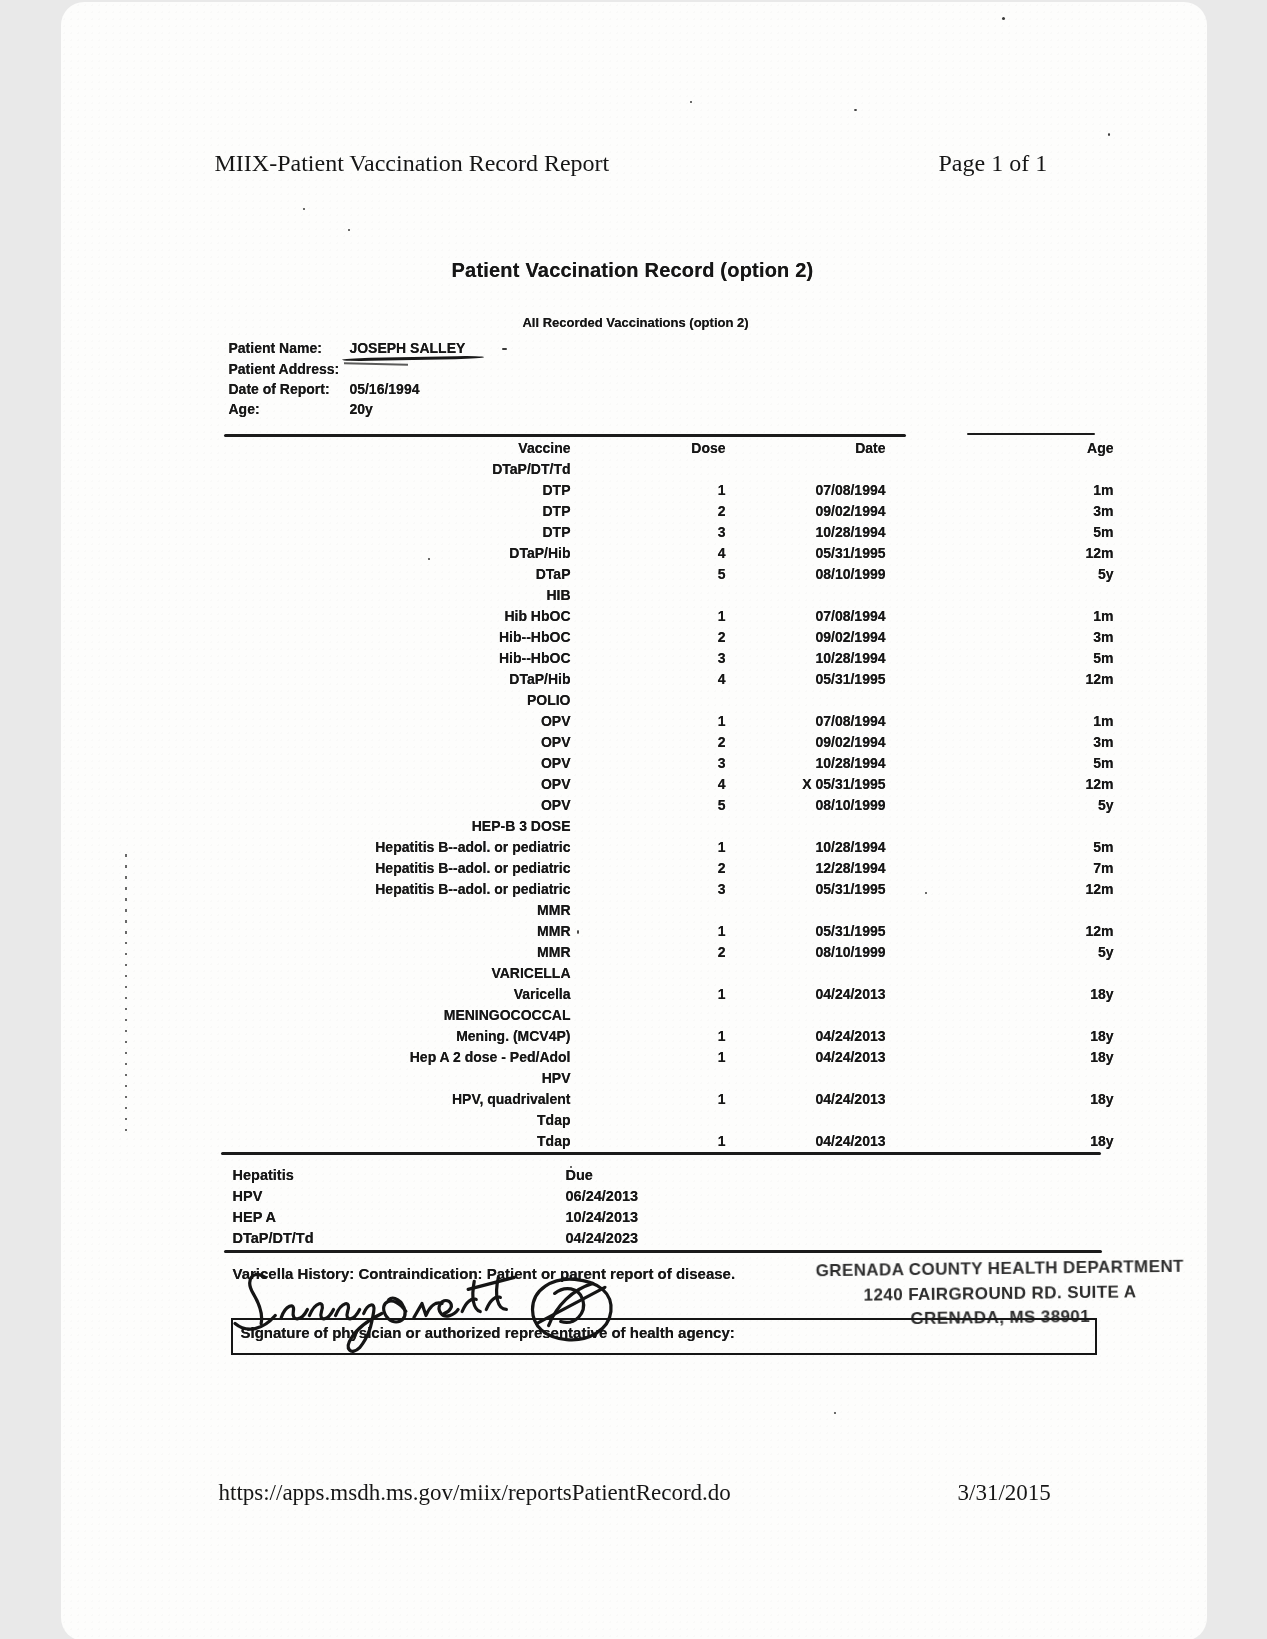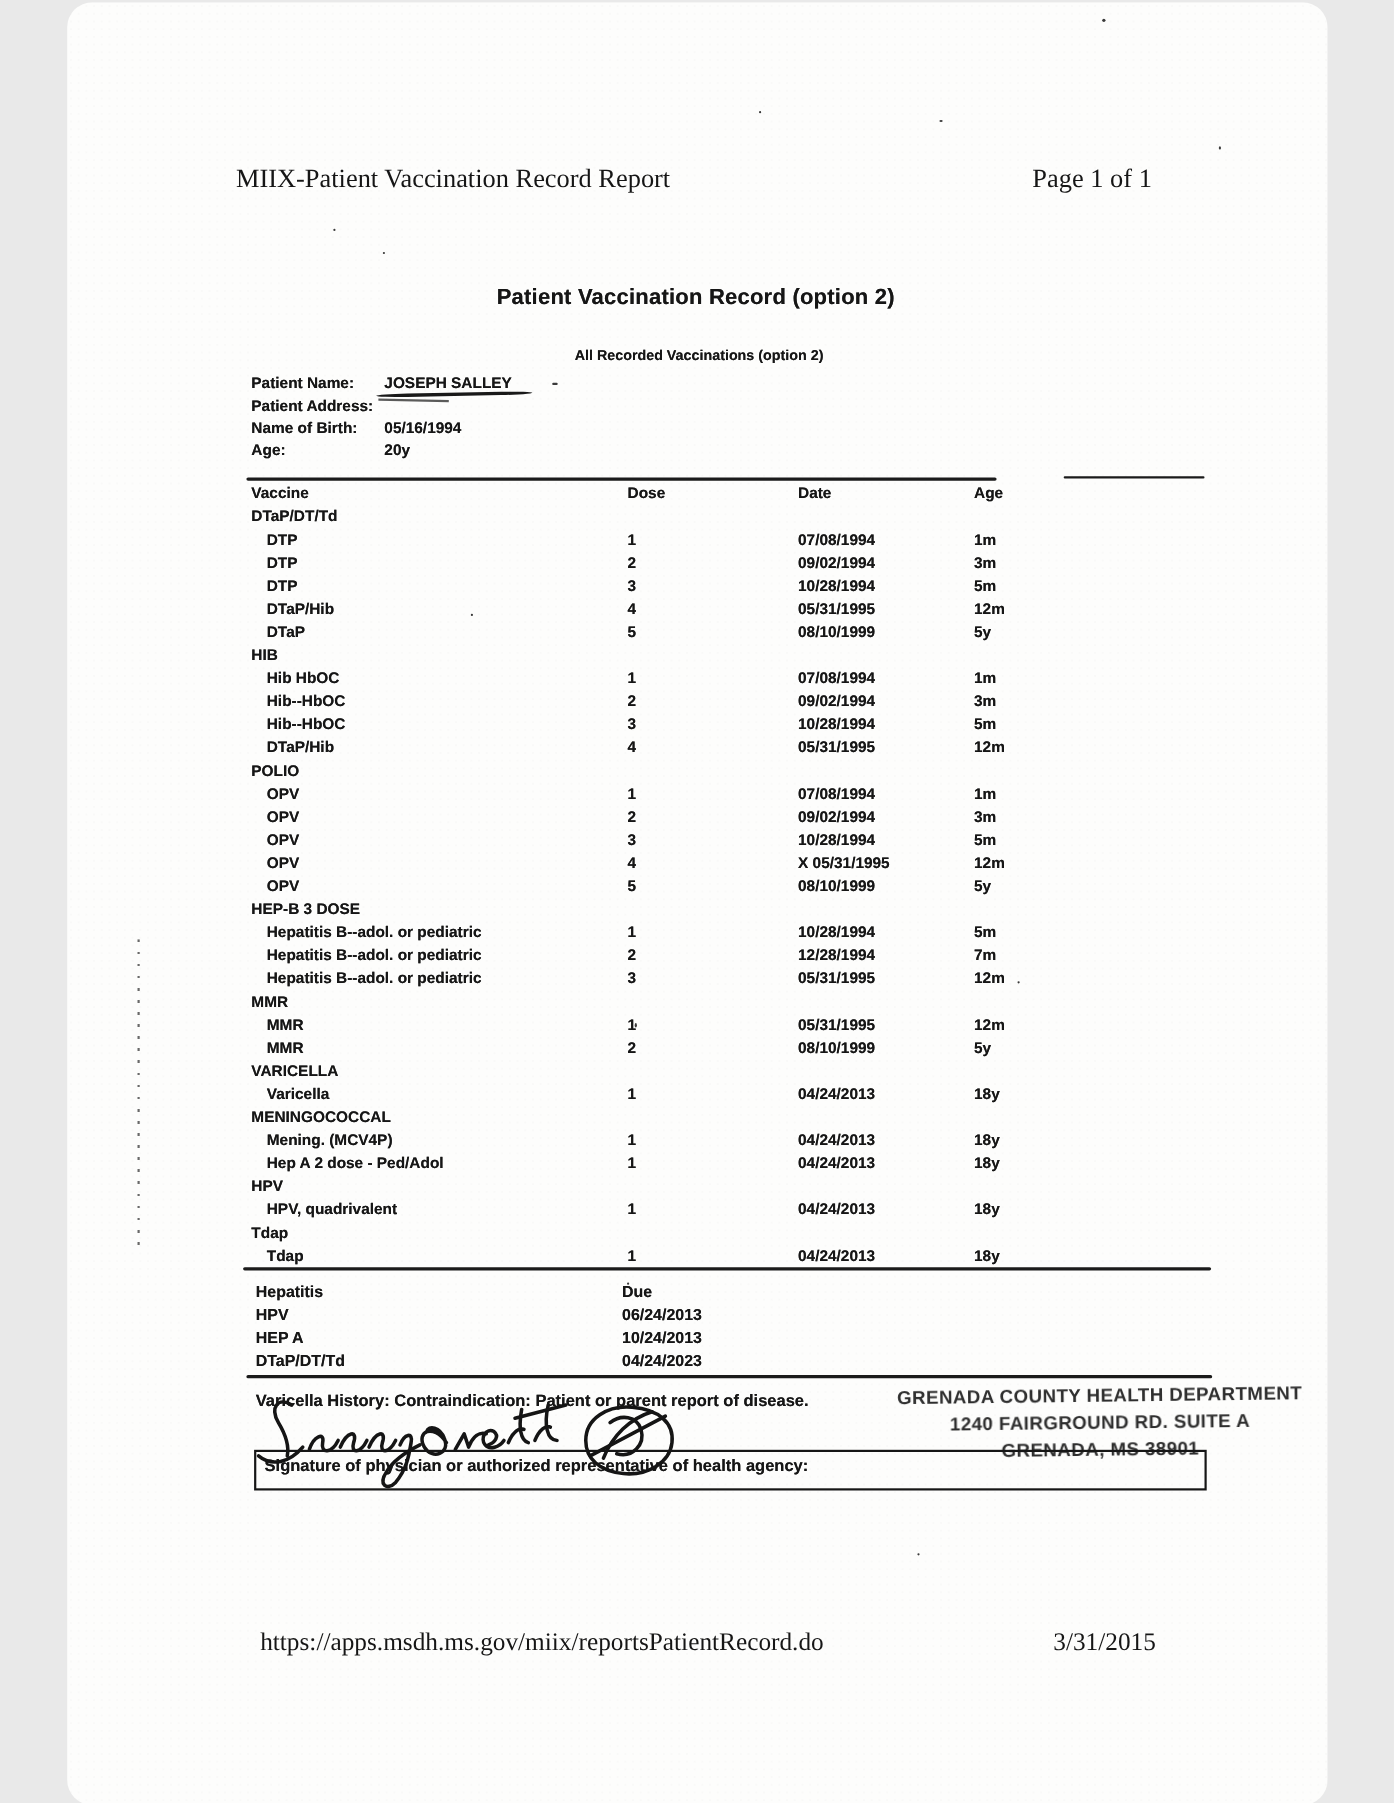--- a/index.html
+++ b/index.html
@@ -6,38 +6,38 @@
   #page{position:relative;width:1146px;height:1639px;margin:2px auto;background:#fdfdfc;
         font-family:"Liberation Sans",sans-serif;color:#161616;overflow:hidden;
         background-image:radial-gradient(rgba(0,0,0,0.016) 1px,transparent 1px);background-size:7px 7px;border-radius:23px;}
   .abs{position:absolute;}
   .serif{font-family:"Liberation Serif","DejaVu Serif",serif;}
   .ink{text-shadow:0 0 .6px rgba(25,25,25,.8);}
 
   
   #hdr-left{left:154px;top:148px;font-size:24px;}
   #hdr-right{left:878px;top:148px;font-size:24px;}
-  #ftr-url{left:176px;top:1478px;font-size:23px;}
+  #ftr-url{left:158px;top:1478px;font-size:23px;}
   #ftr-date{left:897px;top:1478px;font-size:23px;}
 
   
   #doc-title{left:292px;top:257px;width:560px;text-align:center;font-size:20px;font-weight:bold;letter-spacing:.2px;}
   #doc-subtitle{left:380px;top:313px;width:390px;text-align:center;font-size:13px;font-weight:bold;}
 
   
   .p-row{position:absolute;left:168px;height:20px;line-height:20px;font-size:14px;font-weight:bold;}
   .p-row .lab{display:inline-block;width:117px;}
   #name-underline{left:281px;top:355px;width:142px;height:3px;background:#191919;transform:rotate(-1.1deg);border-radius:40%/100%;}
   #name-underline2{left:283px;top:361px;width:64px;height:2px;background:#242424;transform:rotate(1.2deg);opacity:.75;}
 
   
   .rule{position:absolute;background:#1b1b1b;border-radius:2px;}
 
   
-  #vax-table{position:absolute;left:168px;top:436px;width:885px;}
+  #vax-table{position:absolute;left:168px;top:436px;width:885px;text-align:right;}
   .t-row{display:grid;grid-template-columns:342px 155px 160px 1fr;height:21px;line-height:21px;font-size:14px;font-weight:bold;}
   .t-row.item .c1{padding-left:14px;}
   .t-row span{white-space:nowrap;}
 
   
   #due-block{position:absolute;left:172px;top:1163px;width:640px;}
   #due-block .d-row{display:grid;grid-template-columns:333px 1fr;height:21px;line-height:21px;font-size:14.5px;font-weight:bold;}
 
   
   #varicella{left:172px;top:1263px;font-size:15px;font-weight:bold;}
@@ -73,21 +73,21 @@
     <span class="lab">Patient Name:</span>
     <span>JOSEPH SALLEY</span>
   </div>
   <div class="abs" id="name-underline"></div>
   <div class="abs" id="name-underline2"></div>
   <div class="p-row ink" style="top:357px">
     <span class="lab">Patient Address:</span>
     <span></span>
   </div>
   <div class="p-row ink" style="top:377px">
-    <span class="lab">Name of Birth:</span>
+    <span class="lab">Date of Report:</span>
     <span>05/16/1994</span>
   </div>
   <div class="p-row ink" style="top:397px">
     <span class="lab">Age:</span>
     <span>20y</span>
   </div>
 
   <div class="rule" style="left:163px;top:432px;width:682px;height:2.5px"></div>
   <div class="rule" style="left:906px;top:431px;width:128px;height:2px"></div>
   <div class="rule" style="left:160px;top:1150px;width:880px;height:3px"></div>

